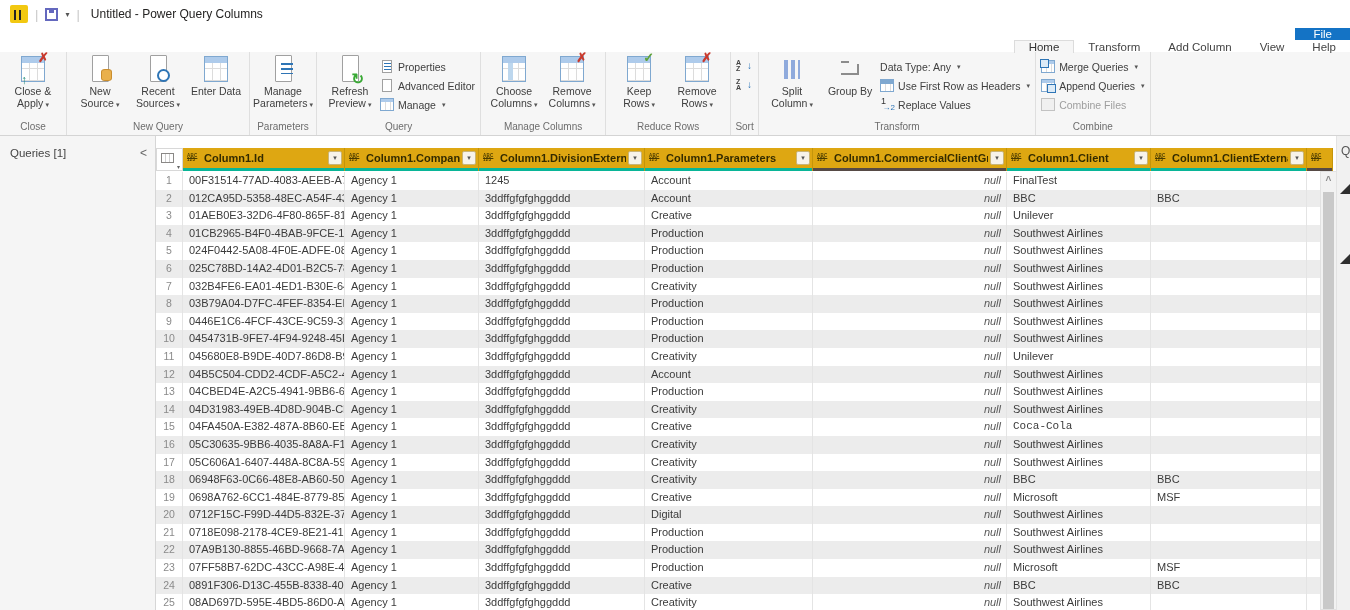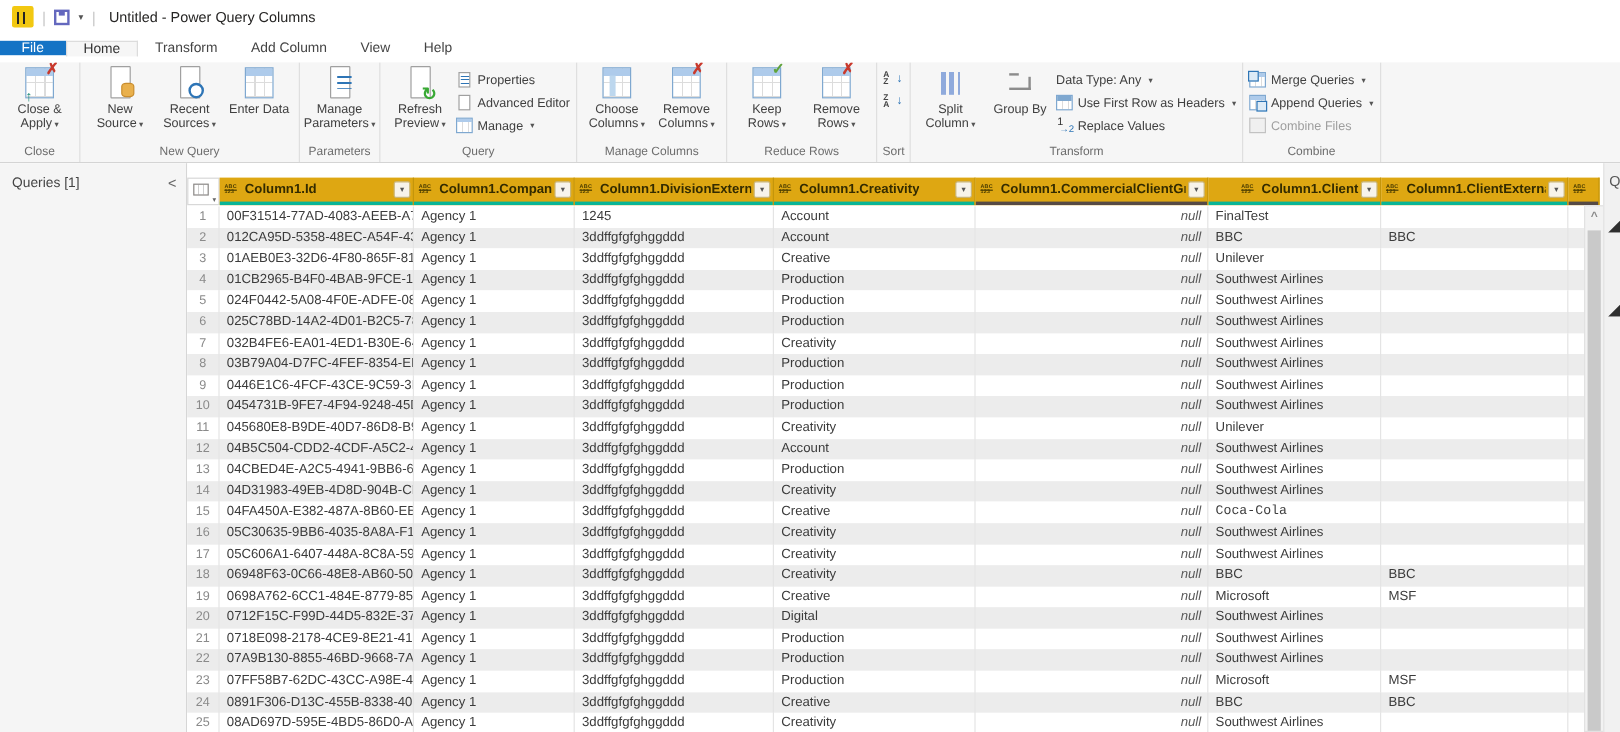--- a/index.html
+++ b/index.html
@@ -12,21 +12,21 @@
   .appicon { width:18px; height:18px; background:#F2C811; border-radius:2px; position:relative; }
   .appicon::after { content:""; position:absolute; left:4px; right:4px; bottom:3px; height:10px;
     background:repeating-linear-gradient(to right,#252423 0 2px,transparent 2px 5px); }
   .tb-sep { color:#c8c8c8; font-size:13px; }
   .saveicon { width:13px; height:13px; border:2px solid #6468BE; background:#fff; position:relative; }
   .saveicon::after { content:""; position:absolute; top:-1px; left:2px; width:5px; height:4px; background:#6468BE; }
   .qat-caret { font-size:8px; color:#555; }
   .tb-title { font-size:12px; color:#252423; margin-left:4px; }
 
   
-  .tabrow { height:24px; display:flex; align-items:center; background:#fff; }
+  .tabrow { height:24px; display:flex; align-items:flex-end; background:#fff;flex-direction:column; }
   .tab-file { background:var(--file-tab,#1473C5); color:#fff; font-size:11.5px;
     padding:0 18px; display:flex; align-items:center; }
   .tab { padding:0 14px; display:flex; align-items:center; font-size:11.5px; color:#444;
     cursor:default; }
   .tab.active { background:#f6f6f6; border:1px solid #dcdcdc; border-bottom:none; color:#333; }
 
   
   .ribbon { height:84px; background:#f6f6f6; border-bottom:1px solid #d4d4d4;
     display:flex; align-items:stretch; overflow:hidden; }
   .rgroup { display:flex; flex-direction:column; border-right:1px solid #dfdfdf; }
@@ -390,34 +390,34 @@
             </span>
             <span class="th-label">Column1.DivisionExternalId</span>
             <span class="th-dd">▾</span>
             <div class="qbar" style="background: rgb(9, 181, 151);"></div>
           </div>
           <div class="th" style="width: 168px; flex: 0 0 168px;">
             <span class="type-ic">
               <span>ABC</span>
               <span>123</span>
             </span>
-            <span class="th-label">Column1.Creativity</span>
+            <span class="th-label">Column1.Parameters</span>
             <span class="th-dd">▾</span>
             <div class="qbar" style="background: rgb(9, 181, 151);"></div>
           </div>
           <div class="th" style="width: 194px; flex: 0 0 194px;">
             <span class="type-ic">
               <span>ABC</span>
               <span>123</span>
             </span>
             <span class="th-label">Column1.CommercialClientGroup</span>
             <span class="th-dd">▾</span>
             <div class="qbar" style="background: rgb(86, 74, 69);"></div>
           </div>
-          <div class="th" style="width: 144px; flex: 0 0 144px; justify-content: flex-end;">
+          <div class="th" style="width: 144px; flex: 0 0 144px;">
             <span class="type-ic">
               <span>ABC</span>
               <span>123</span>
             </span>
             <span class="th-label">Column1.Client</span>
             <span class="th-dd">▾</span>
             <div class="qbar" style="background: rgb(9, 181, 151);"></div>
           </div>
           <div class="th" style="width: 156px; flex: 0 0 156px;">
             <span class="type-ic">

